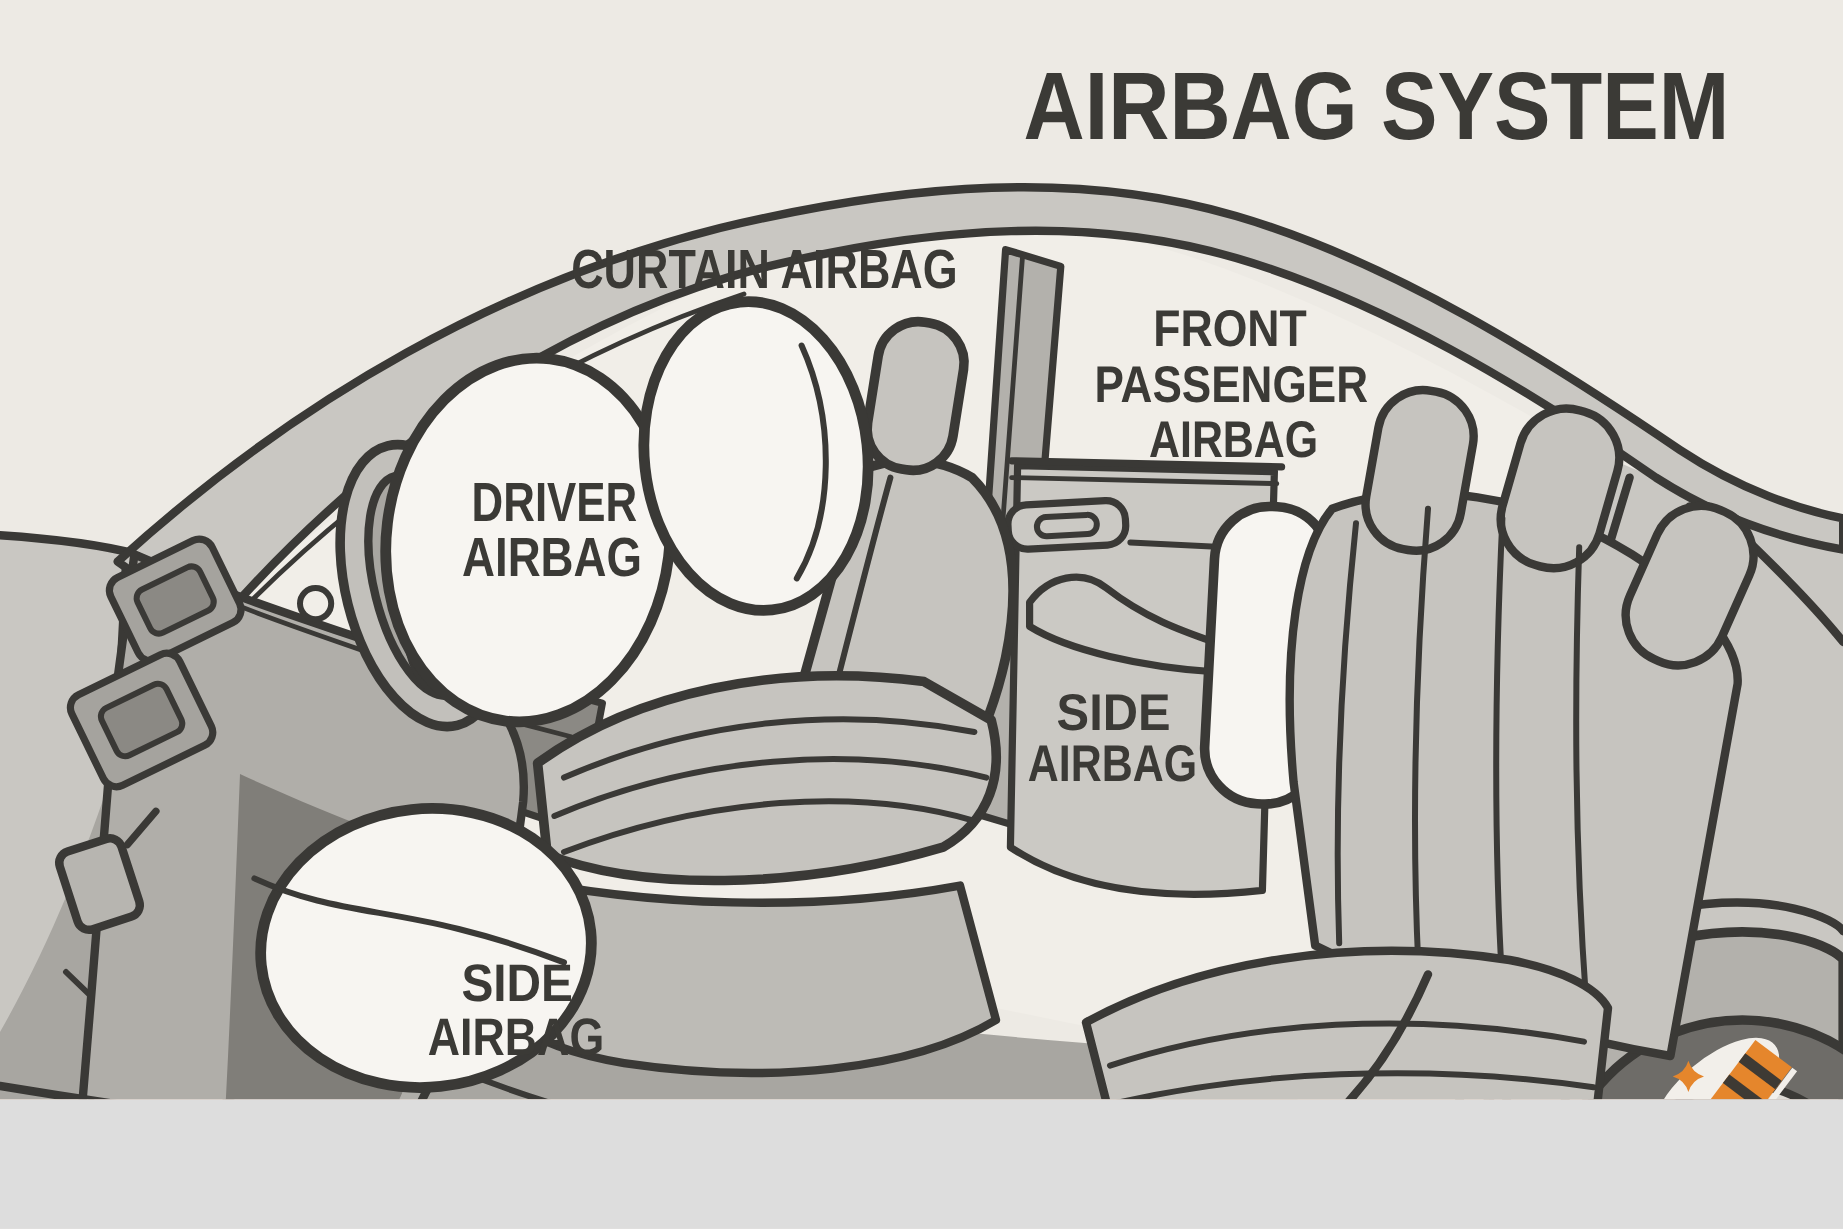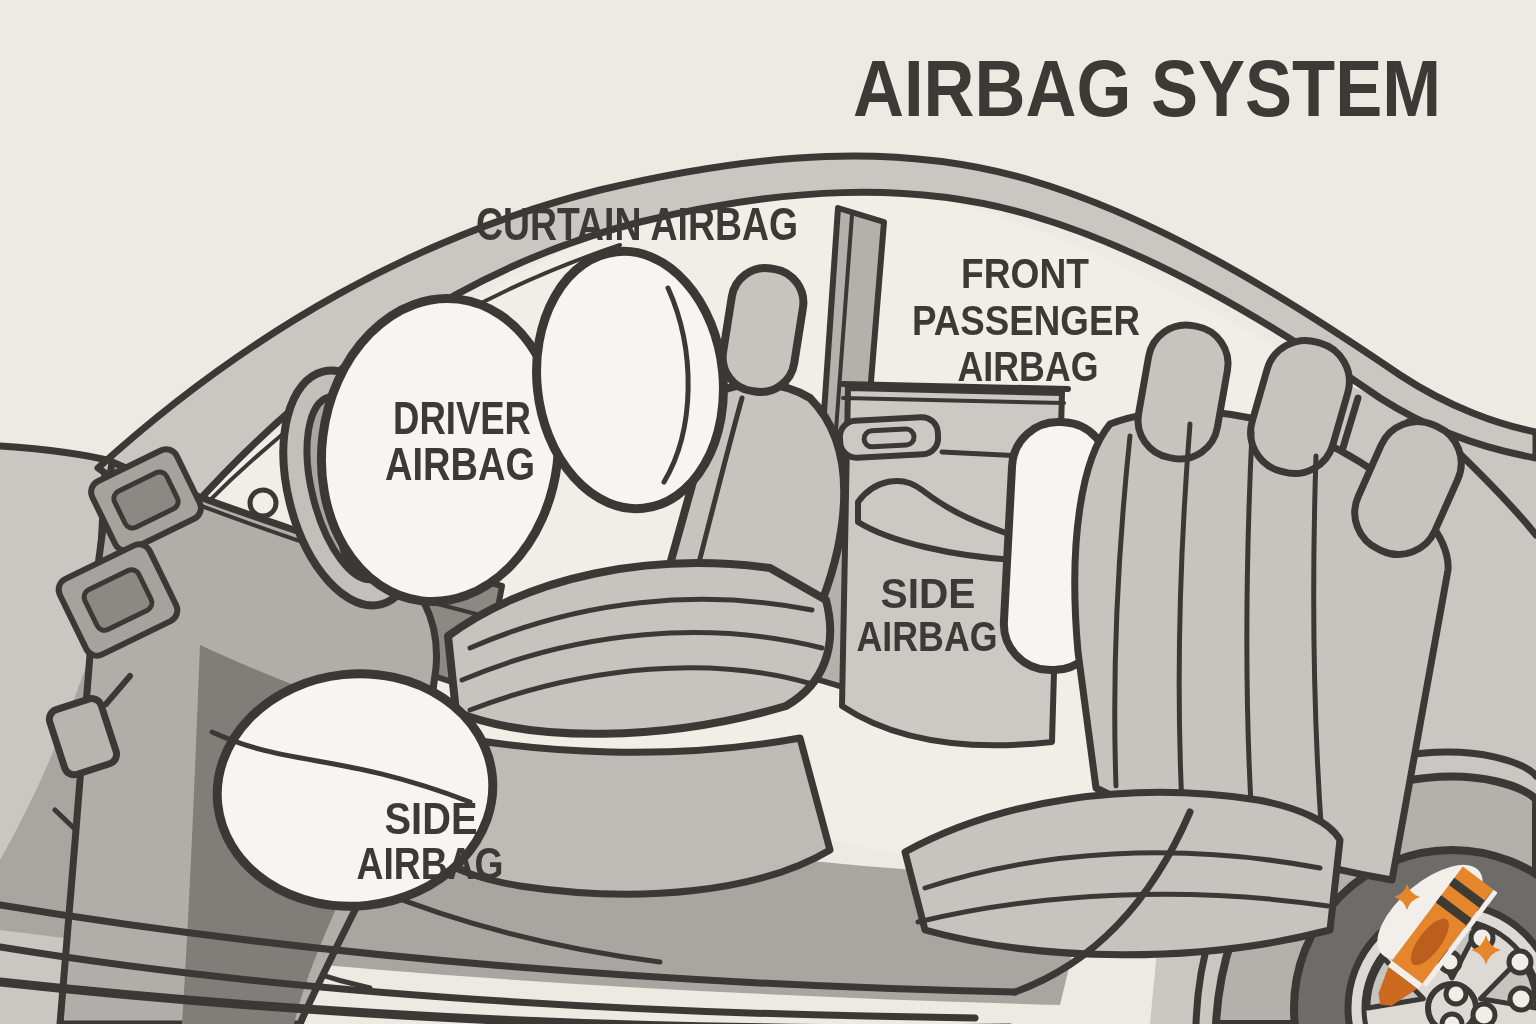--- a/index.html
+++ b/index.html
@@ -1,16 +1,16 @@
 <!DOCTYPE html>
 <html><head>
 <meta charset="utf-8">
 <style>
   html,body { margin:0; padding:0; background:#ddd; }
-  .stage { position:relative; width:1536px; height:1024px; overflow:hidden; background:#f97316; }
+  .stage { position:relative; width:1536px; height:916px; overflow:hidden; background:#f97316; }
   svg { display:block; }
   text {
     font-family:"Liberation Sans", sans-serif;
     font-weight:700;
     fill:#3B3A36;
   }
   .ln  { stroke:#3A3936; stroke-linecap:round; stroke-linejoin:round; fill:none; }
   .fl  { stroke:#3A3936; stroke-linecap:round; stroke-linejoin:round; }
 </style>
 </head>

